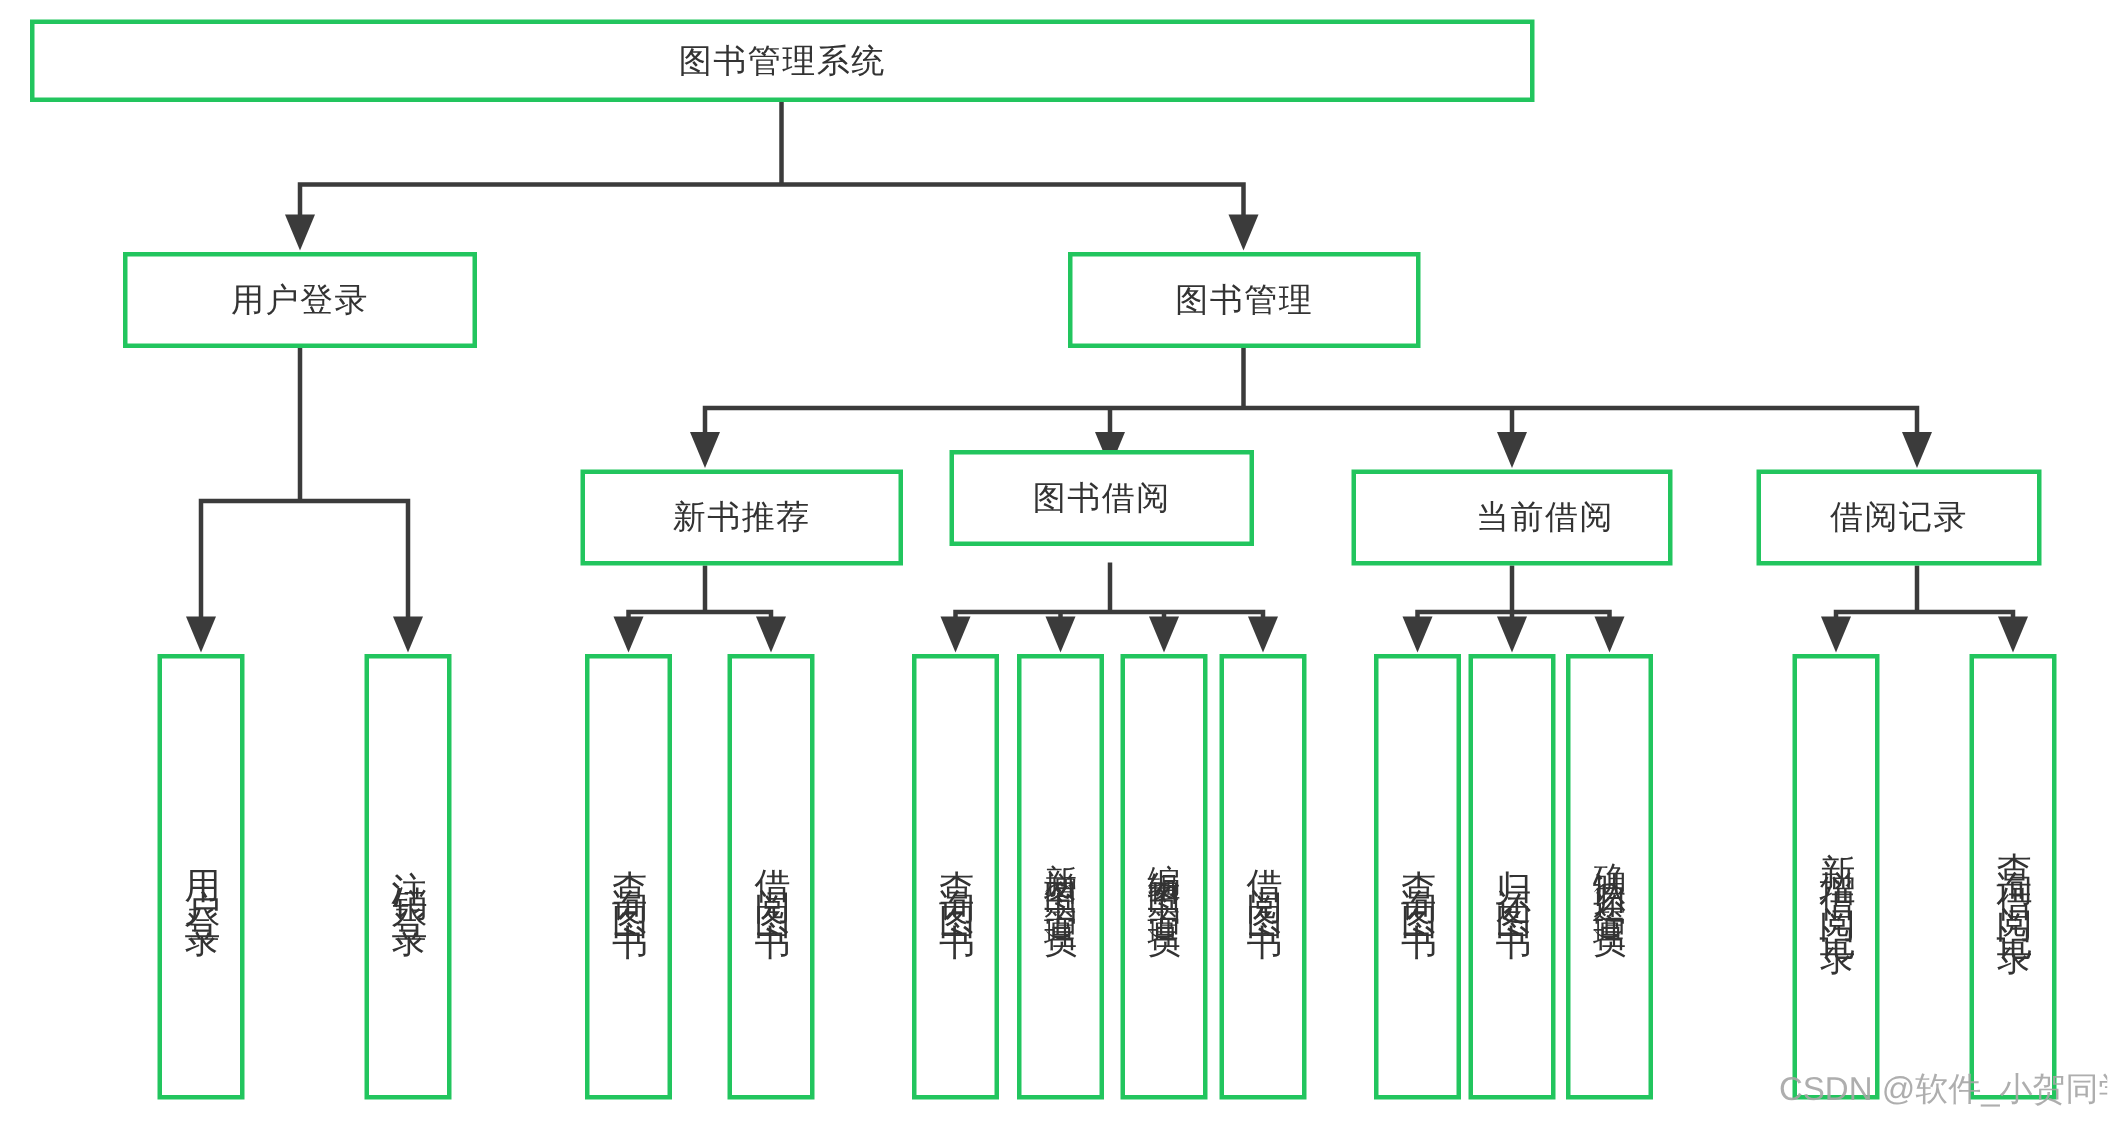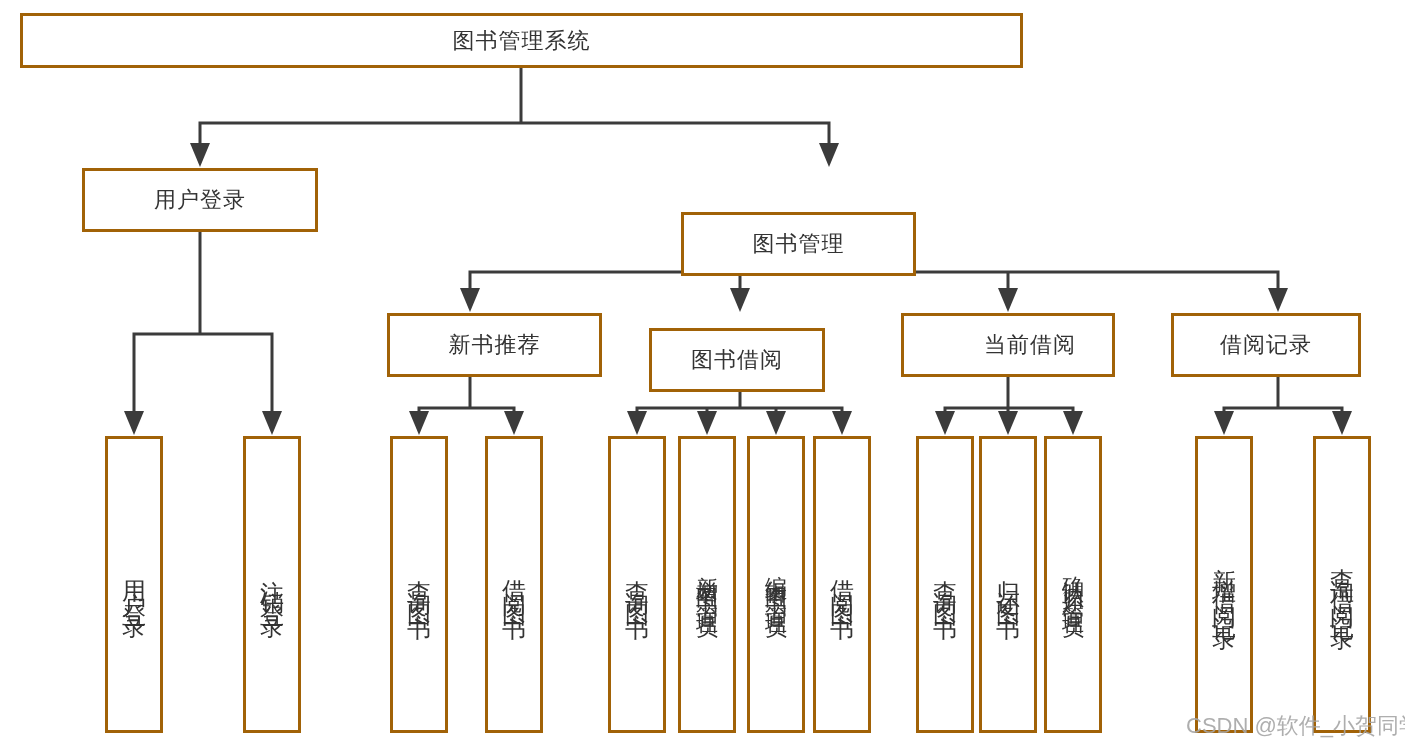--- a/index.html
+++ b/index.html
@@ -19,21 +19,21 @@
   .connectors {
     position: absolute;
     left: 0; top: 0;
     width: 1405px;
     height: 747px;
     pointer-events: none;
   }
   .node {
     position: absolute;
     box-sizing: border-box;
-    border: 3px solid #a16207;
+    border: 3px solid #22c55e;
     background: #ffffff;
     display: flex;
     align-items: center;
     justify-content: center;
   }
   .h-label {
     font-size: 22px;
     color: #333333;
     letter-spacing: 1px;
     white-space: nowrap;
@@ -117,28 +117,28 @@
     </g>
   </svg>
 
   <div class="node root-box" style="left:20px; top:13px; width:1003px; height:55px;">
     <span class="h-label">图书管理系统</span>
   </div>
 
   <div class="node" style="left:82px; top:168px; width:236px; height:64px;">
     <span class="h-label">用户登录</span>
   </div>
-  <div class="node" style="left:681px; top:168px; width:235px; height:64px;margin-top:44px;">
+  <div class="node" style="left:712px; top:168px; width:235px; height:64px;">
     <span class="h-label">图书管理</span>
   </div>
 
   <div class="node" style="left:363px; top:313px; width:215px; height:64px;margin-left:24px;">
     <span class="h-label">新书推荐</span>
   </div>
-  <div class="node" style="left:633px; top:328px; width:176px; height:64px;margin-left:16px;">
+  <div class="node" style="left:633px; top:300px; width:203px; height:64px;">
     <span class="h-label">图书借阅</span>
   </div>
   <div class="node" style="left:901px; top:313px; width:214px; height:64px;padding-left:44px;">
     <span class="h-label">当前借阅</span>
   </div>
   <div class="node" style="left:1171px; top:313px; width:190px; height:64px;">
     <span class="h-label">借阅记录</span>
   </div>
 
   <div class="node leaf" style="left:105px; top:436px; width:58px; height:297px;">

